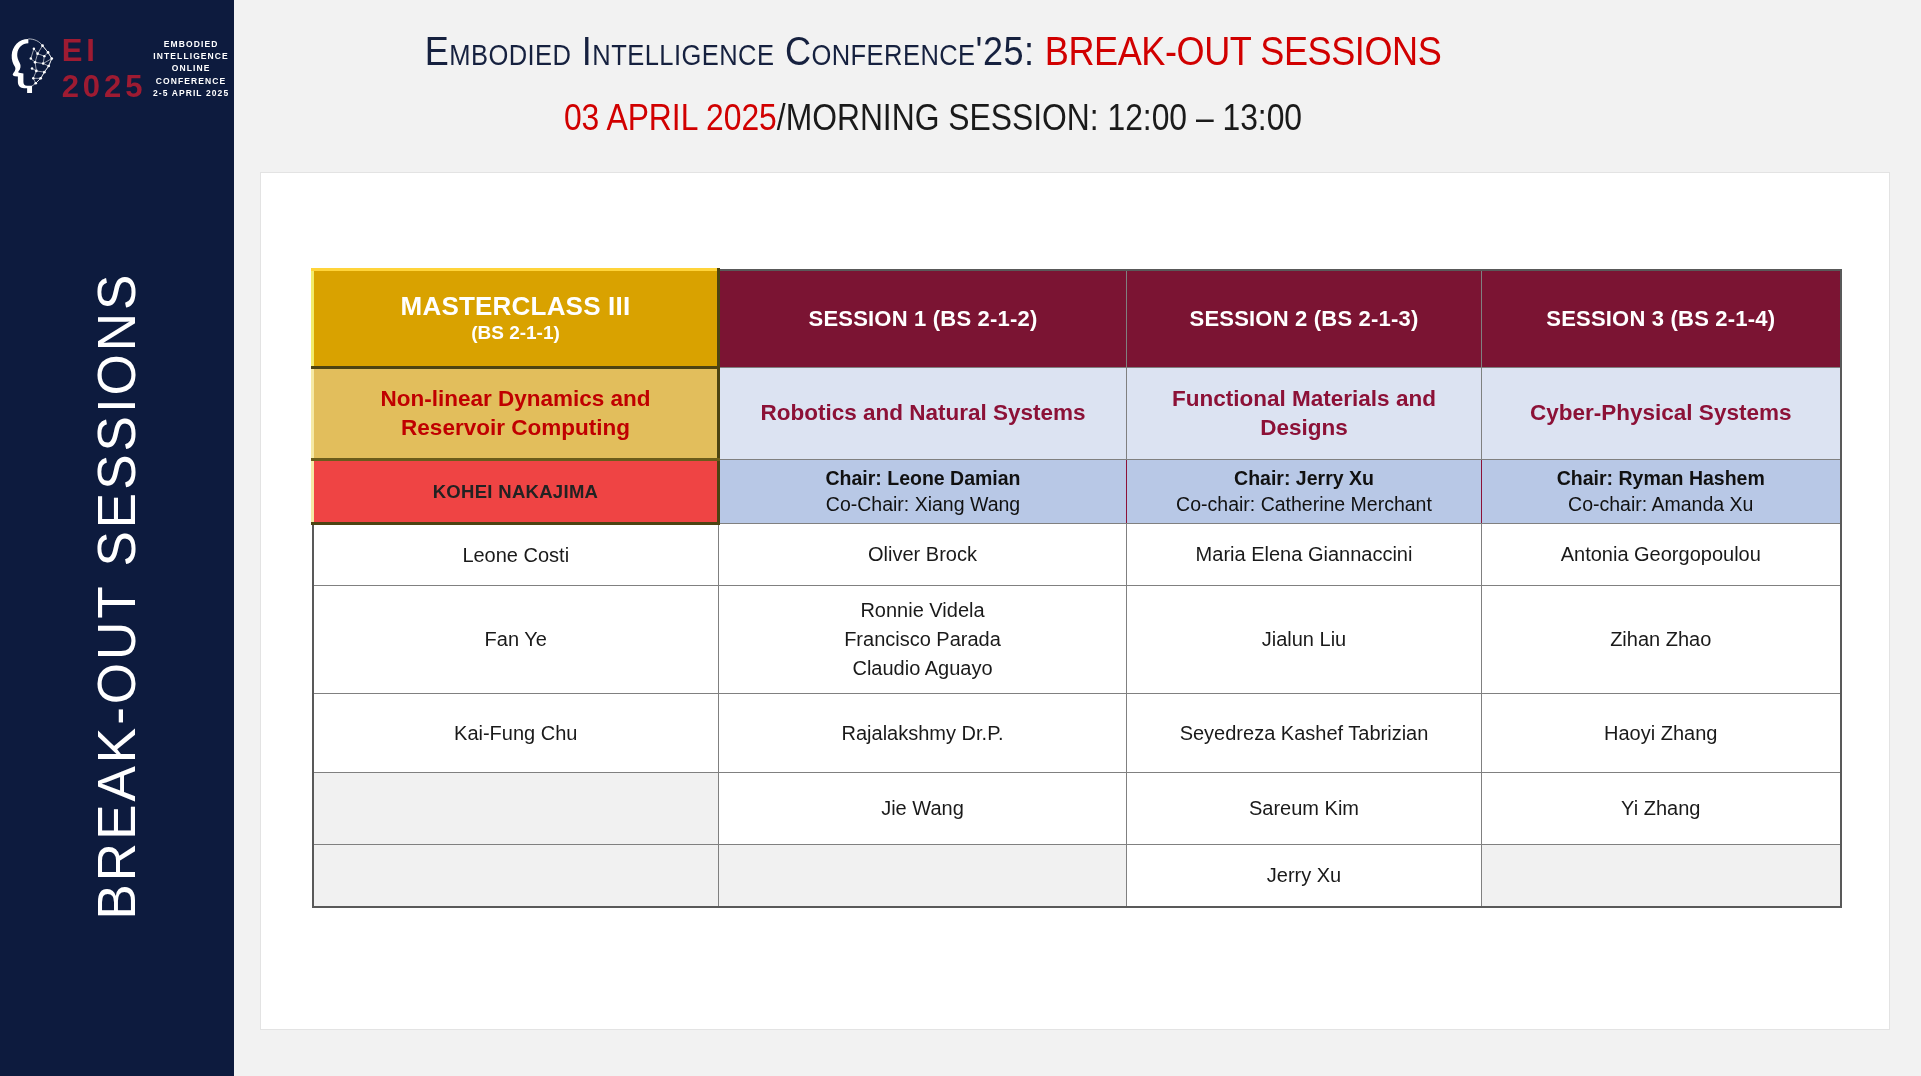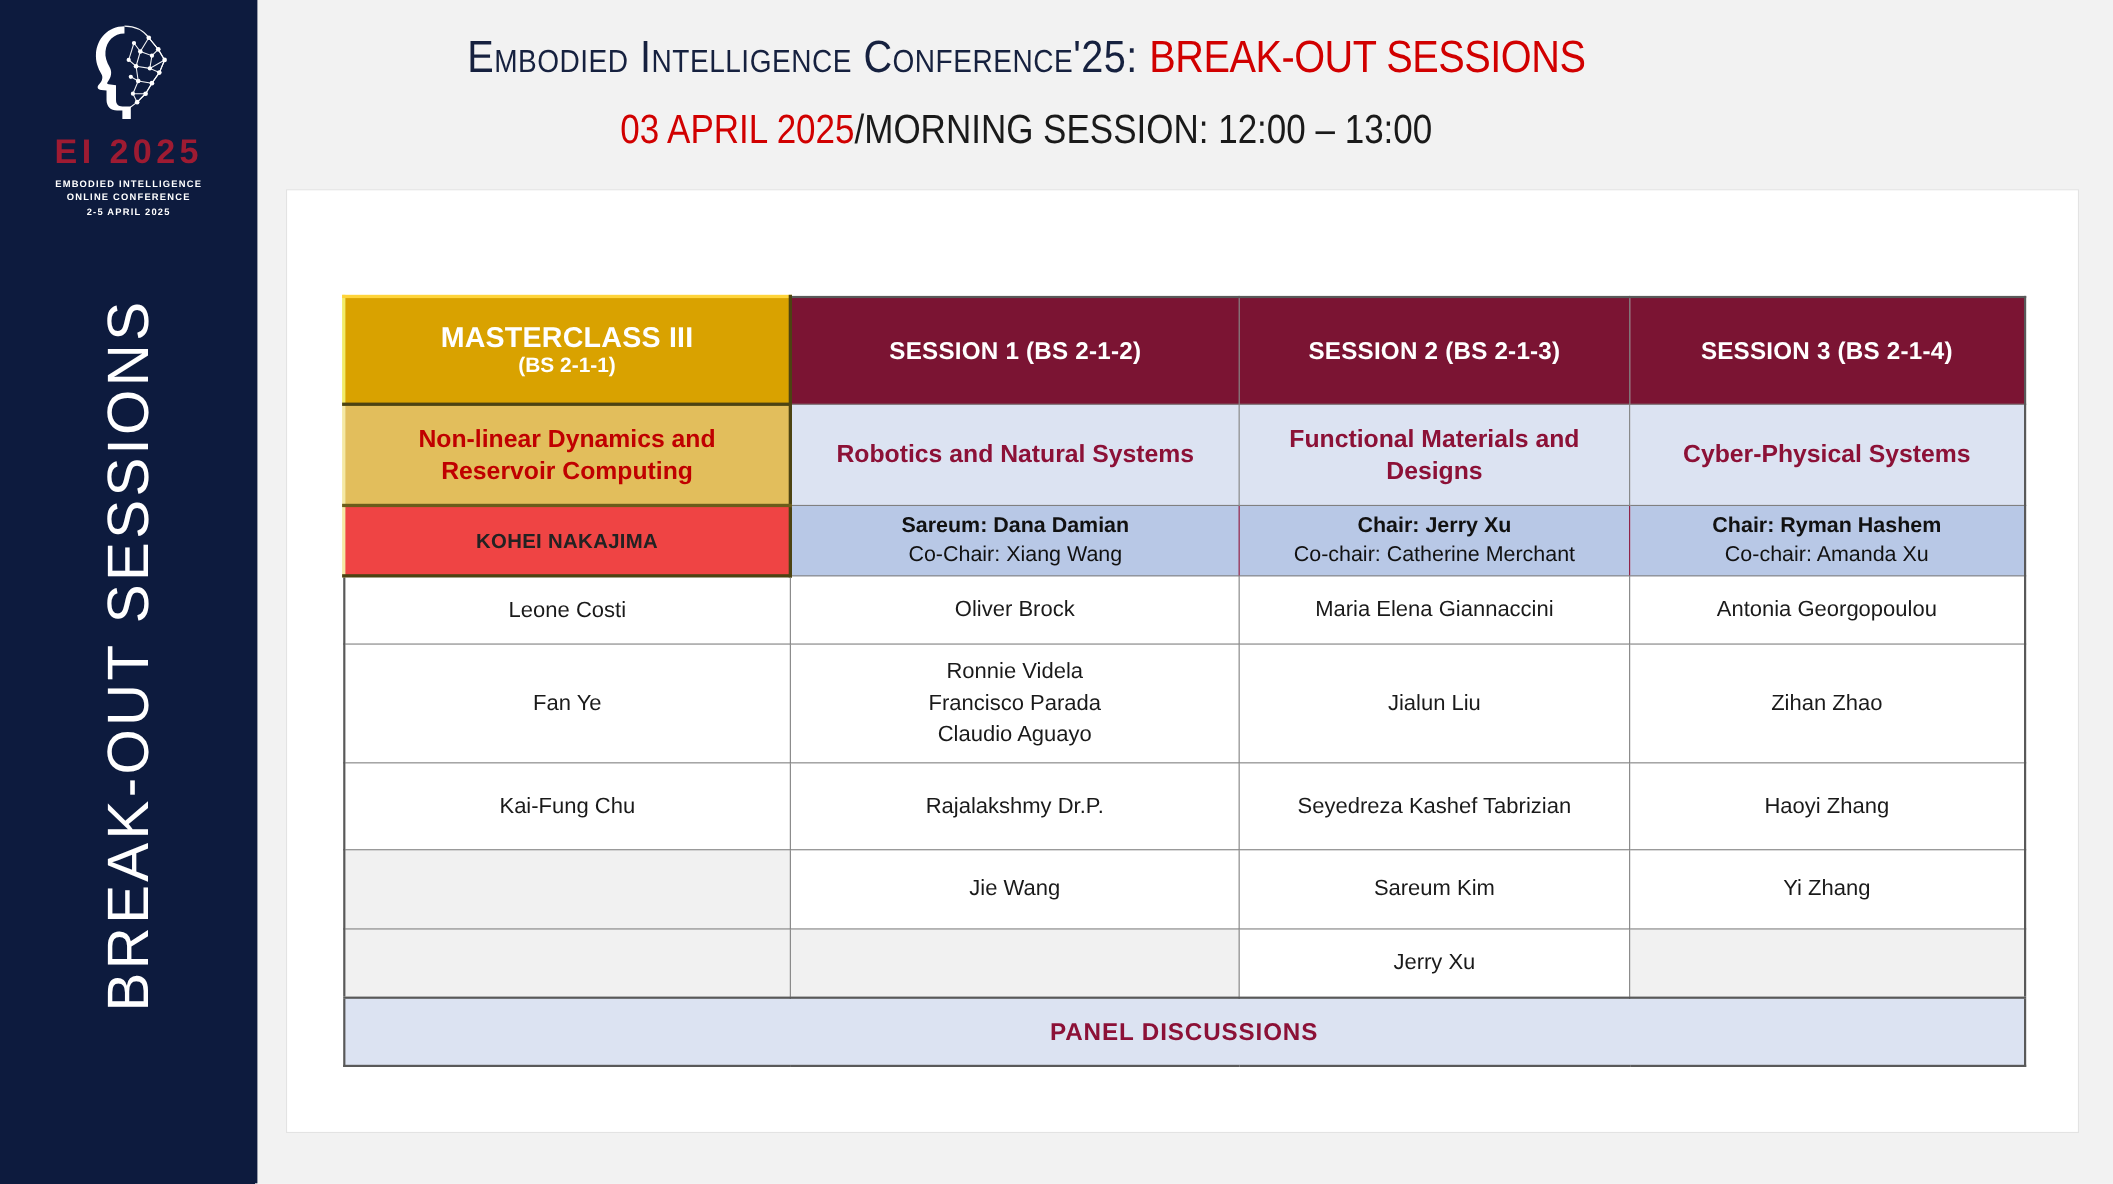--- a/index.html
+++ b/index.html
@@ -12,21 +12,21 @@
   .page { position: relative; width: 1921px; height: 1076px; background: #f2f2f2; }
 
   
   .sidebar {
     position: absolute; left: 0; top: 0;
     width: 234px; height: 1076px;
     background: #0d1b3e;
   }
   .logo-wrap {
     position: absolute; top: 18px; left: 0; width: 234px;
-    display: flex; flex-direction: column; align-items: center;
+    display: flex; align-items: center;
   }
   .logo-head { width: 96px; height: 96px; }
   .logo-ei {
     margin-top: 6px;
     color: #9e1b32;
     font-size: 31px;
     font-weight: bold;
     letter-spacing: 4px;
     font-family: "Liberation Sans", sans-serif;
   }
@@ -297,21 +297,21 @@
       <tr>
         <td class="topic-gold">Non-linear Dynamics and Reservoir Computing</td>
         <td class="topic-blue">Robotics and Natural Systems</td>
         <td class="topic-blue">Functional Materials and Designs</td>
         <td class="topic-blue">Cyber-Physical Systems</td>
       </tr>
 
       <tr>
         <td class="chair-gold">KOHEI NAKAJIMA</td>
         <td class="chair-blue">
-          <div class="cname">Sareum: Dana Damian</div>
+          <div class="cname">Chair: Leone Damian</div>
           <div class="coname">Co-Chair: Xiang Wang</div>
         </td>
         <td class="chair-blue">
           <div class="cname">Chair: Jerry Xu</div>
           <div class="coname">Co-chair: Catherine Merchant</div>
         </td>
         <td class="chair-blue">
           <div class="cname">Chair: Ryman Hashem</div>
           <div class="coname">Co-chair: Amanda Xu</div>
         </td>
@@ -375,19 +375,16 @@
       </tr>
       <tr class="r5">
         <td class="empty"></td>
         <td class="empty"></td>
         <td class="name">
             <div>Jerry Xu</div>
           </td>
         <td class="empty"></td>
       </tr>
 
-      <tr>
-        <td class="panel" colspan="4">PANEL DISCUSSIONS</td>
-      </tr>
     </tbody>
   </table>
 
 </div>
 
 </body></html>

